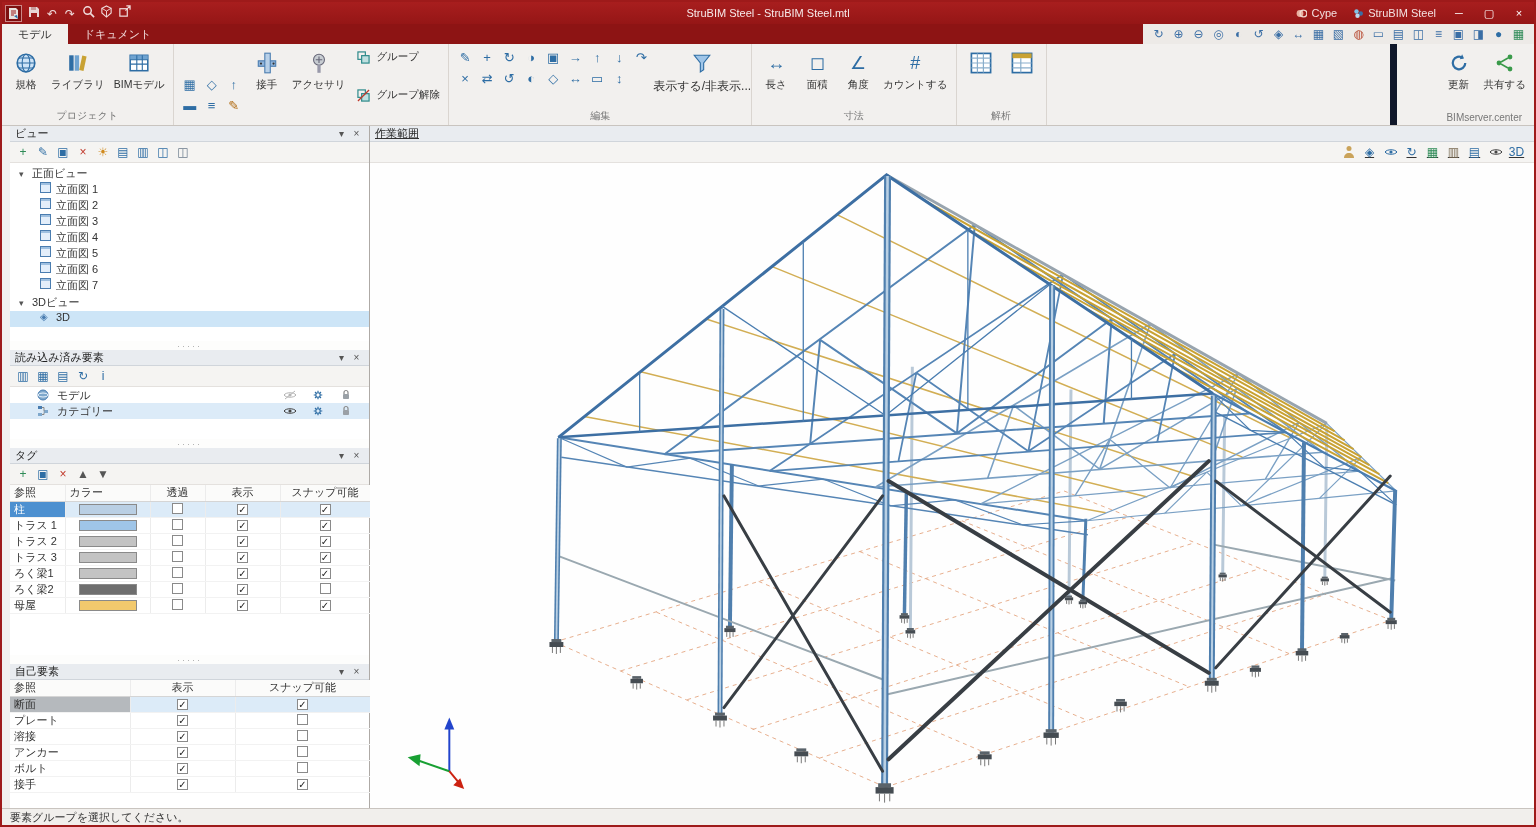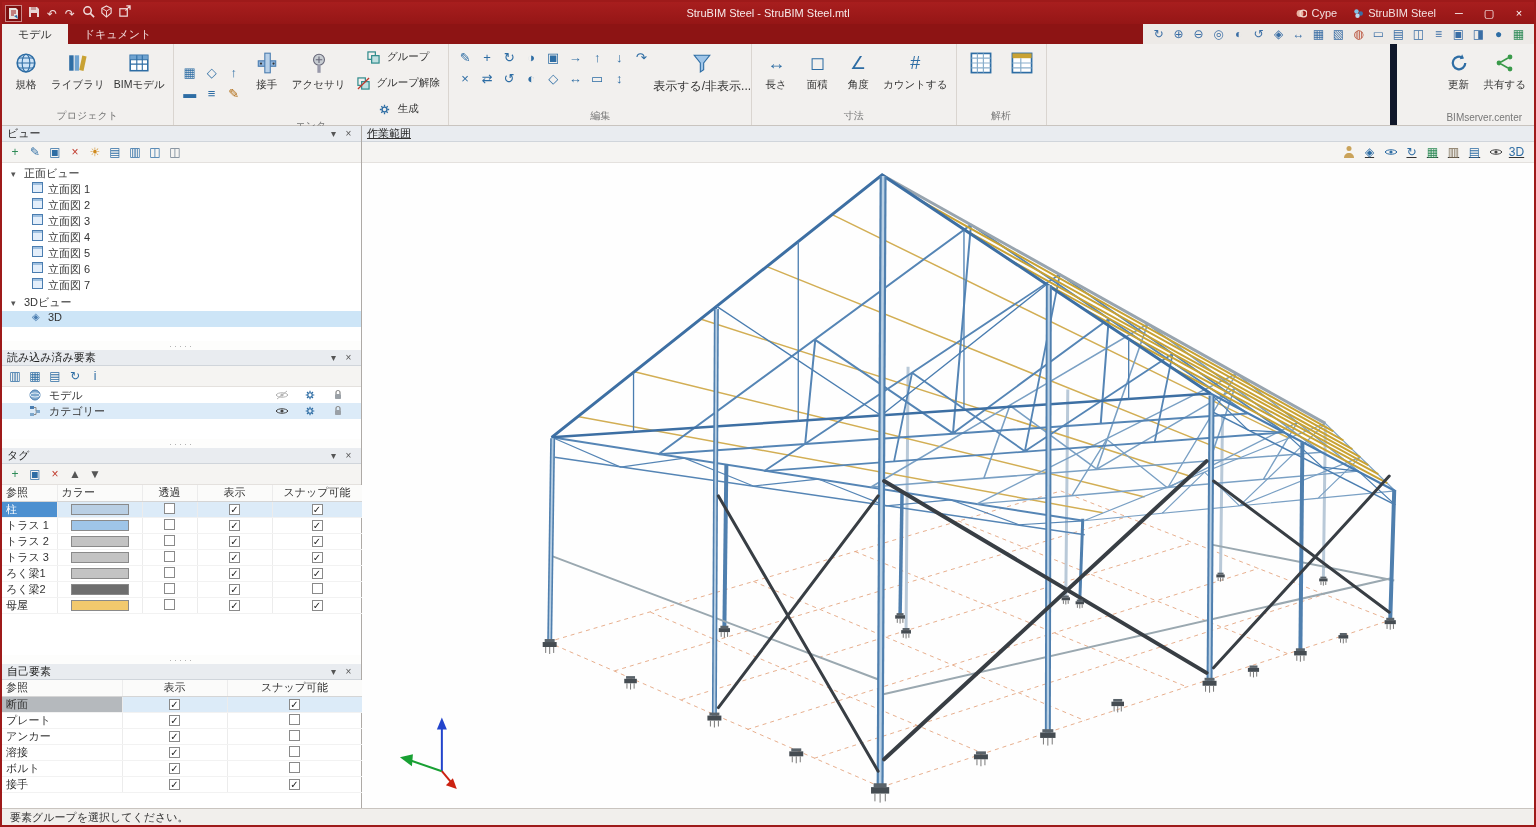--- a/index.html
+++ b/index.html
@@ -29,28 +29,28 @@
   .ribbon { height:82px; background:#f2f0ee; border-bottom:1px solid #c9c4bf; display:flex; align-items:stretch; flex:0 0 auto; }
   .rgroup { display:flex; flex-direction:column; border-right:1px solid #dad5d0; }
   .rgroup-content { flex:1; display:flex; align-items:flex-start; padding:3px 5px 0 5px; gap:3px; }
   .rgroup-label { text-align:center; font-size:10px; color:#777; padding:0 4px 2px; white-space:nowrap; }
   .bigbtn { display:flex; flex-direction:column; align-items:center; gap:2px; padding:3px 3px; min-width:38px; }
   .bicon { width:26px; height:26px; display:flex; align-items:center; justify-content:center; font-size:18px; color:#2e6da4; }
   .blabel { font-size:10.5px; color:#333; white-space:nowrap; }
   .minigrid { display:grid; grid-template-columns:repeat(3,22px); grid-auto-rows:21px; align-self:center; }
   .editgrid1 { display:grid; grid-template-columns:repeat(9,22px); grid-auto-rows:21px; align-self:center; }
   .ric { display:flex; align-items:center; justify-content:center; font-size:13px; color:#2e6da4; width:22px; height:21px; }
-  .stacked { display:flex; flex-direction:column; gap:6px; align-self:center;align-items:center; }
+  .stacked { display:flex; flex-direction:column; gap:18px; align-self:center; }
   .sbtn { display:flex; align-items:center; gap:4px; font-size:10.5px; padding:1px 3px; white-space:nowrap; }
   .showhide { display:flex; flex-direction:column; align-items:center; gap:2px; width:88px; padding-top:3px; align-self:flex-start; }
   .showhide .blabel { font-size:12px; }
   .bim-group { margin-left:auto; border-left:7px solid #0f172a; border-right:none;padding-left:38px; }
 
   
-  .main { flex:1; display:flex; min-height:0; }
+  .main { flex:1; display:flex; min-height:0;margin-left:8px; }
   .lpanel { width:360px; flex:0 0 360px; border-right:1px solid #aeaaa6; background:#fff; display:flex; flex-direction:column; }
   .phead { height:16px; background:#e9ecf0; border-bottom:1px solid #d0d5db; display:flex; align-items:center; padding:0 5px; flex:0 0 auto; }
   .ptitle { flex:1; font-size:11px; color:#222; }
   .pbtn { width:15px; text-align:center; color:#555; font-size:10px; }
   .ptools { height:21px; display:flex; align-items:center; gap:2px; padding:0 4px; background:#f5f4f2; border-bottom:1px solid #e4e1de; flex:0 0 auto; }
   .ptools .icon { width:18px; height:17px; font-size:12px; }
   .splitter { height:9px; display:flex; align-items:center; justify-content:center; color:#aaa; font-size:9px; letter-spacing:2px; background:#fdfdfc; flex:0 0 auto; }
 
   .tree { height:178px; overflow:hidden; background:#fff; padding-top:2px; }
   .tgroup { height:17px; display:flex; align-items:center; gap:5px; padding-left:9px; }
@@ -643,26 +643,26 @@
                 <td class="grayref">断面</td>
                 <td class="c"><span class="cb">✓</span></td>
                 <td class="c"><span class="cb">✓</span></td>
               </tr>
               <tr>
                 <td>プレート</td>
                 <td class="c"><span class="cb">✓</span></td>
                 <td class="c"><span class="cb"></span></td>
               </tr>
               <tr>
+                <td>溶接</td>
+                <td class="c"><span class="cb">✓</span></td>
+                <td class="c"><span class="cb"></span></td>
+              </tr>
+              <tr>
                 <td>アンカー</td>
-                <td class="c"><span class="cb">✓</span></td>
-                <td class="c"><span class="cb"></span></td>
-              </tr>
-              <tr>
-                <td>溶接</td>
                 <td class="c"><span class="cb">✓</span></td>
                 <td class="c"><span class="cb"></span></td>
               </tr>
               <tr>
                 <td>ボルト</td>
                 <td class="c"><span class="cb">✓</span></td>
                 <td class="c"><span class="cb"></span></td>
               </tr>
               <tr>
                 <td>接手</td>

